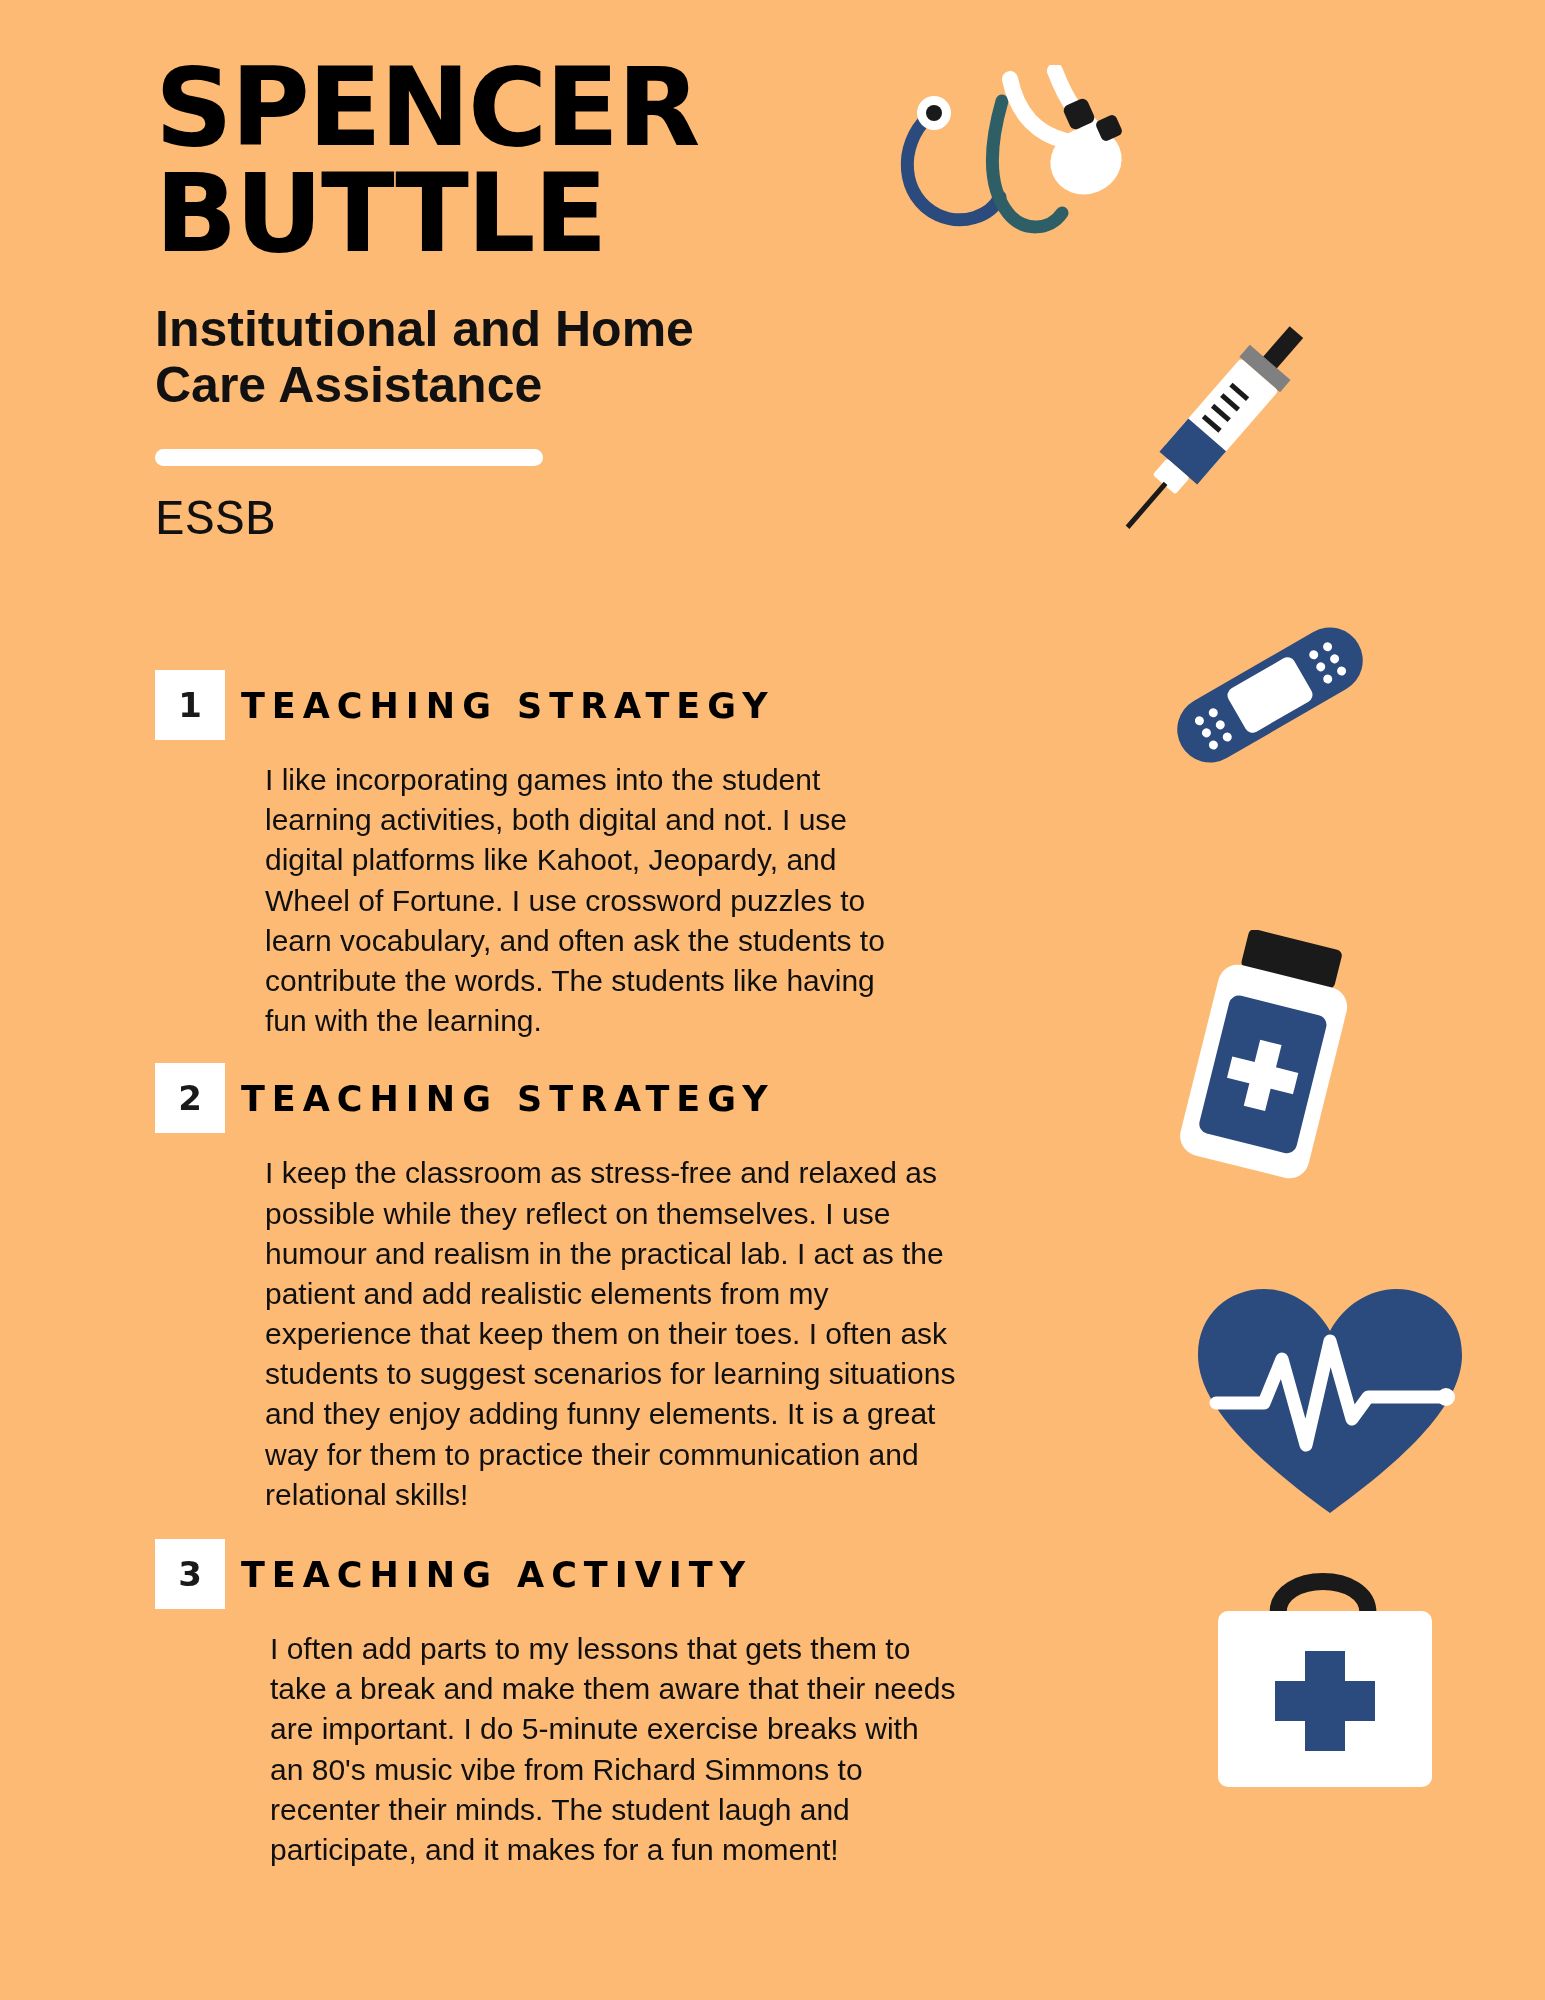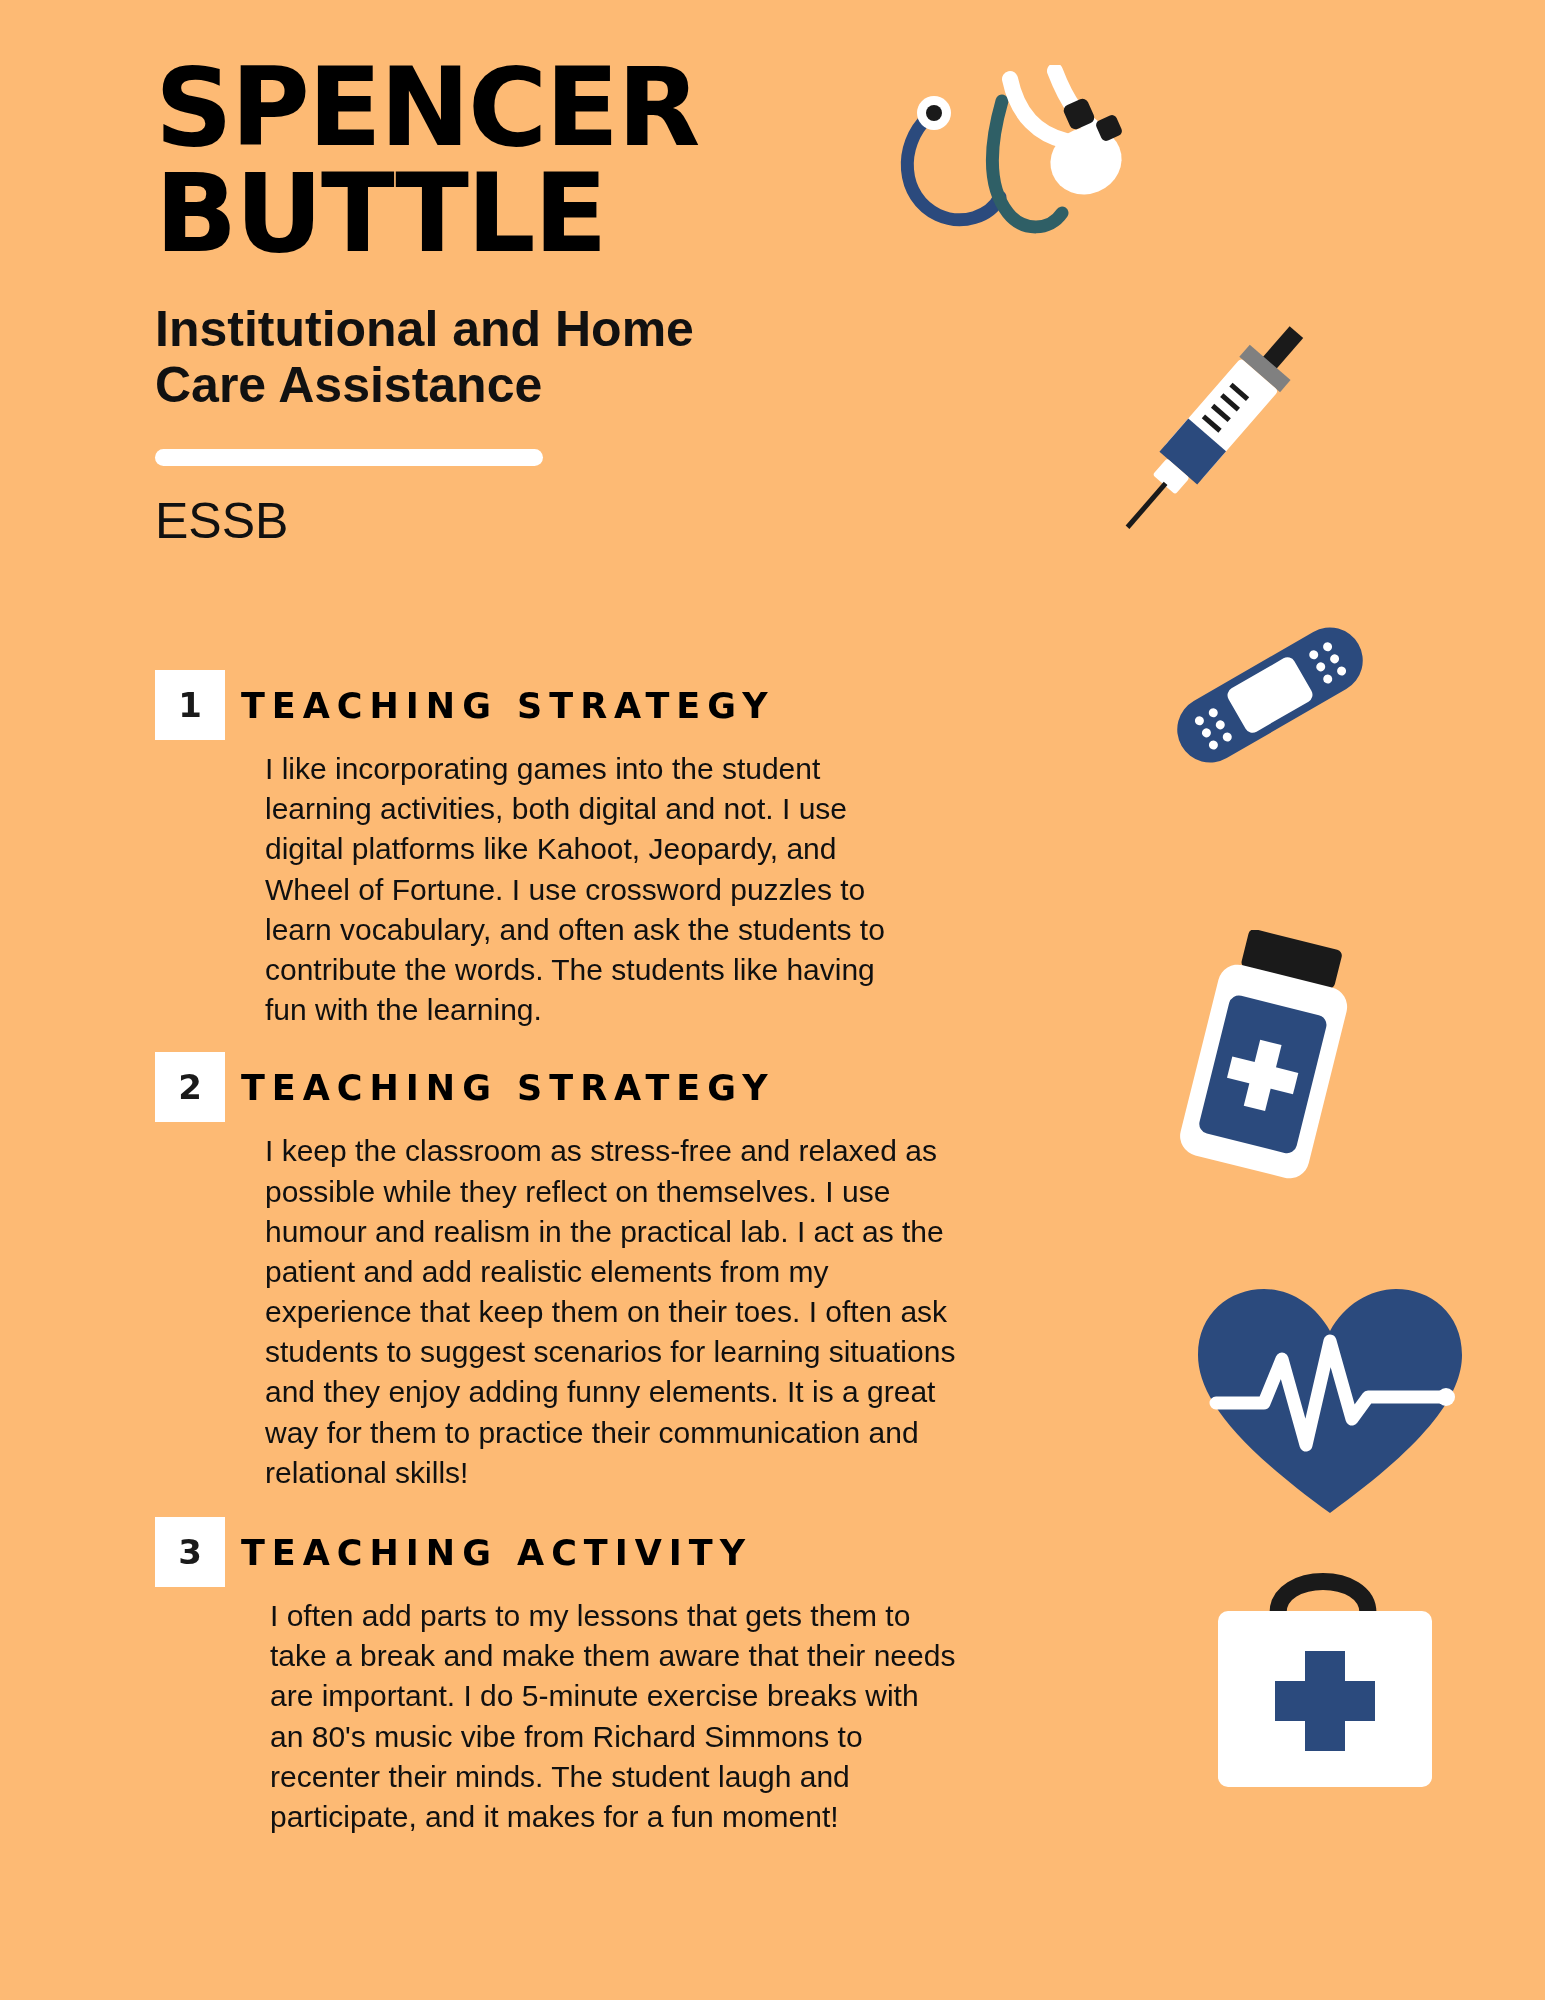--- a/index.html
+++ b/index.html
@@ -37,21 +37,21 @@
     max-width:660px;
   }
   .divider {
     margin-top:36px;
     width:388px; height:17px;
     background:#ffffff;
     border-radius:9px;
   }
   .org {
     margin-top:26px;
-    font-family:Liberation Sans, sans-serif;
+    font-family:Liberation Mono, monospace;
     font-weight:300;
     font-size:50px;
     color:#111111;
   }
 
   
   .sections { position:absolute; left:155px; top:670px; width:790px; }
   .section { position:relative; margin-bottom:6px; }
   .sec-head {
     display:flex; align-items:flex-start;
@@ -72,21 +72,21 @@
     font-family:"DejaVu Sans", sans-serif;
     font-weight:bold;
     font-size:35px;
     letter-spacing:7px;
     color:#000000;
     text-transform:uppercase;
     white-space:nowrap;
   }
   .sec-body {
     margin-left:110px;
-    margin-top:9px;
+    margin-top:20px;
     font-family:"Liberation Sans", sans-serif;
     font-weight:400;
     font-size:30px;
     line-height:1.34;
     color:#101010;
     width:690px;
     white-space:pre-line;
   }
   .sec-2 .sec-body { margin-left:110px; width:700px; }
   .sec-3 .sec-body { margin-left:115px; width:690px; }

